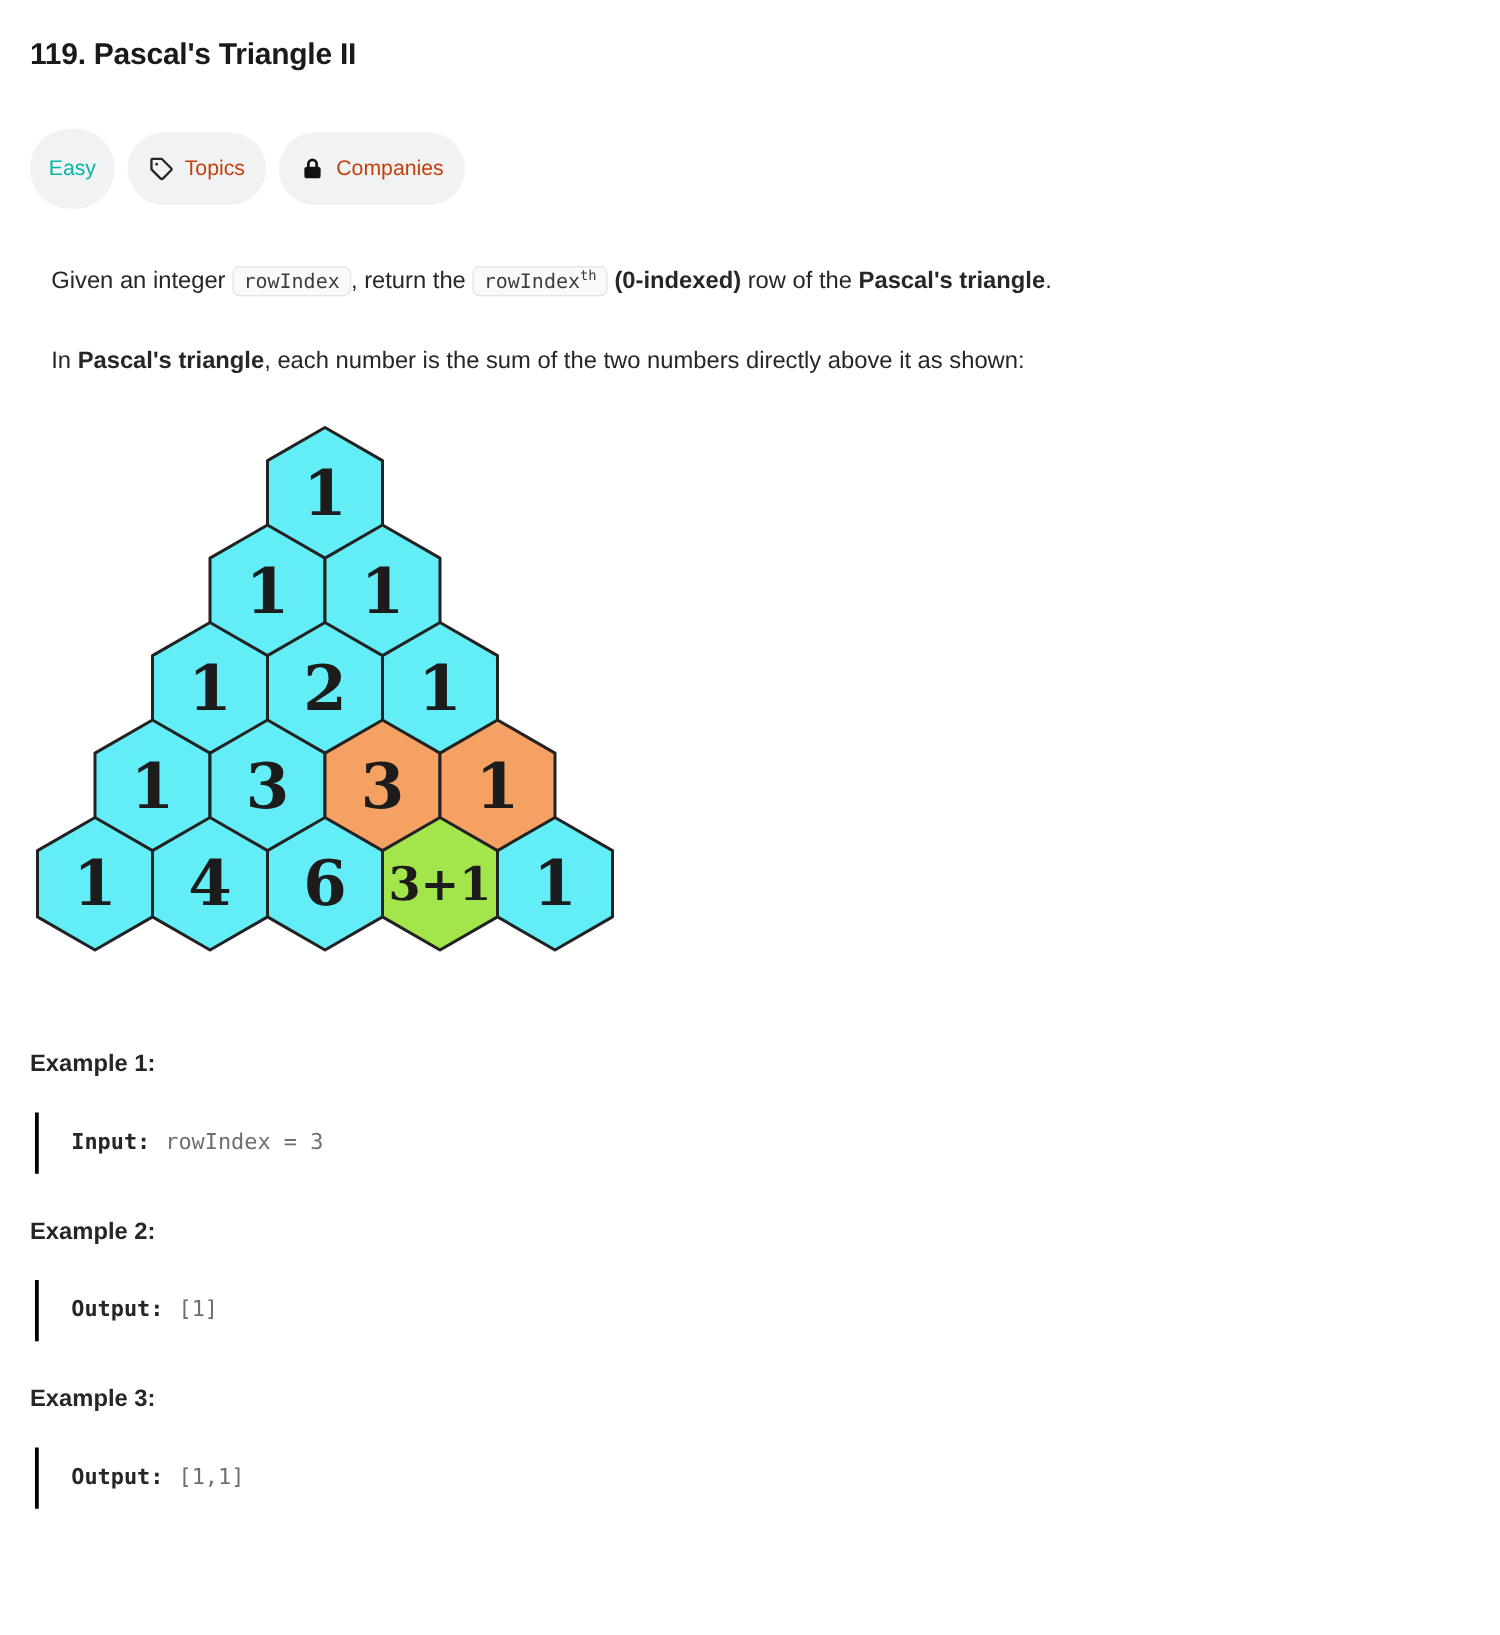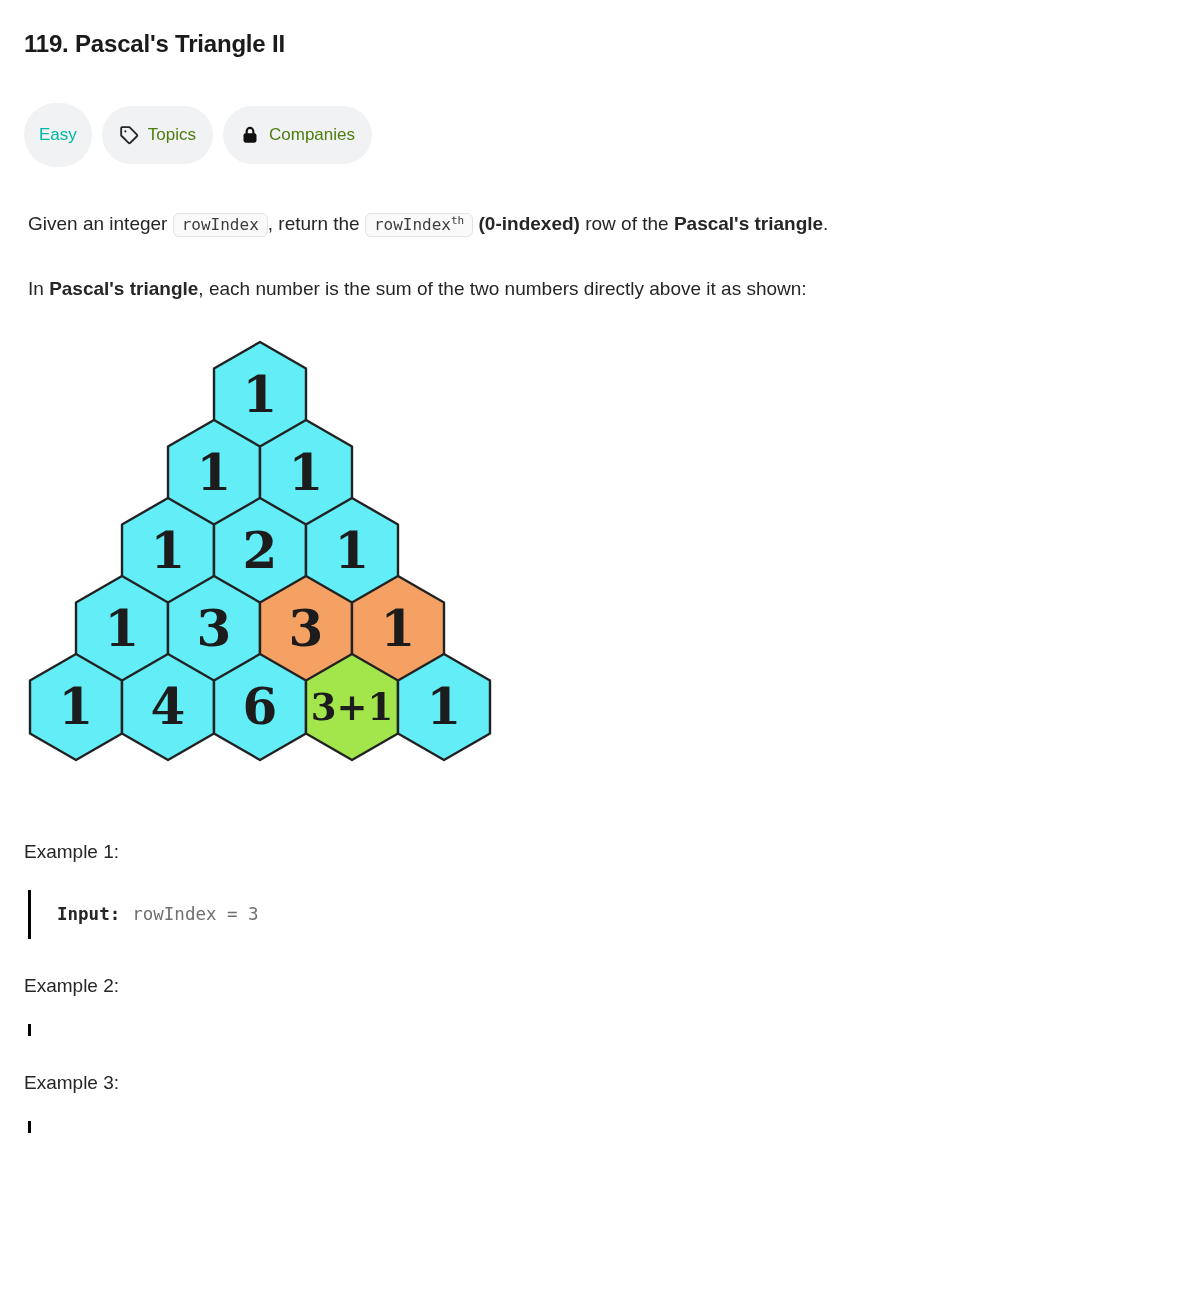--- a/index.html
+++ b/index.html
@@ -13,45 +13,45 @@
     overflow: hidden;
   }
   h1.page-title {
     font-size: 24px; line-height: 1.2; font-weight: 700;
     color: #1a1a1a; margin: 0; letter-spacing: -0.2px;
   }
   .tag-row { display: flex; align-items: center; gap: 10px; margin-top: 44px; }
   .pill {
     display: inline-flex; align-items: center; gap: 9px;
     background: #f1f2f3; border-radius: 999px;
-    padding: 19px 17px; font-size: 17px; color: #4d7c0f;
+    padding: 19px 17px; font-size: 17px; color: #c2410c;
     cursor: pointer; user-select: none;
   }
   .pill.easy { color: #00b8a3; padding: 22px 15px; }
   .pill svg { display: block; }
-  p.desc { font-size: 19px; line-height: 28px; margin: 4px; }
+  p.desc { font-size: 19px; line-height: 28px; margin: 17px; }
   p.desc-1 { margin-top: 40px; }
   p.desc-2 { margin-top: 36px; }
   .desc strong { font-weight: 700; }
   .chip {
     font-family: "DejaVu Sans Mono", monospace;
     font-size: 16px; color: #3d3d3d;
     background: #fafafa; border: 1px solid #e4e4e4;
     border-radius: 6px; padding: 1px 8px 2px;
     white-space: nowrap;
   }
   .chip sup { font-size: 11px; }
   .figure-wrap { margin-top: 34px; }
   #pascal-svg { display: block; }
   #pascal-svg text {
     font-family: "DejaVu Serif", serif;
     font-weight: 700; fill: #1c1c1c;
   }
   h3.example-title {
-    font-size: 19px; font-weight: 400; color: #262626;
+    font-size: 19px; font-weight: 700; color: #262626;
     margin: 36px 0 0 0; line-height: 1.2;
   }
   h3.example-title.first { margin-top: 76px; }
   .example-block {
     margin: 26px 0 0 4px;
     border-left: 3px solid #000000;
     padding: 6px 0 6px 26px;
     font-family: "DejaVu Sans Mono", monospace;
     font-size: 17.5px; line-height: 37px;
   }
@@ -126,17 +126,19 @@
     </svg>
 </div>
 
 <h3 class="example-title first">Example 1:</h3>
 <div class="example-block">
   <div><span class="code-label">Input:</span><span class="code-value">rowIndex = 3</span></div>
 </div>
 
 <h3 class="example-title">Example 2:</h3>
 <div class="example-block">
+  <div><span class="code-label">Output:</span><span class="code-value">[1]</span></div>
 </div>
 
 <h3 class="example-title">Example 3:</h3>
 <div class="example-block">
+  <div><span class="code-label">Output:</span><span class="code-value">[1,1]</span></div>
 </div>
 
 </body></html>

